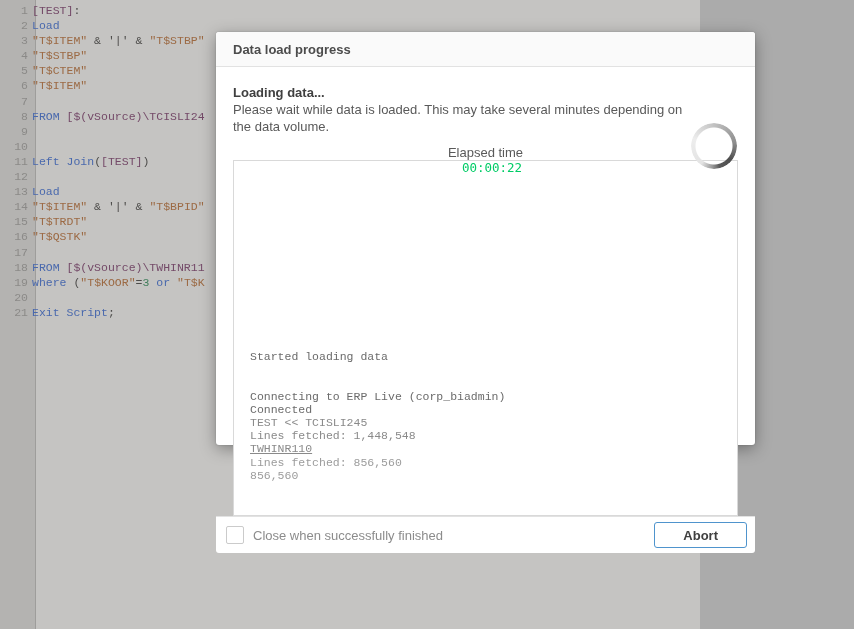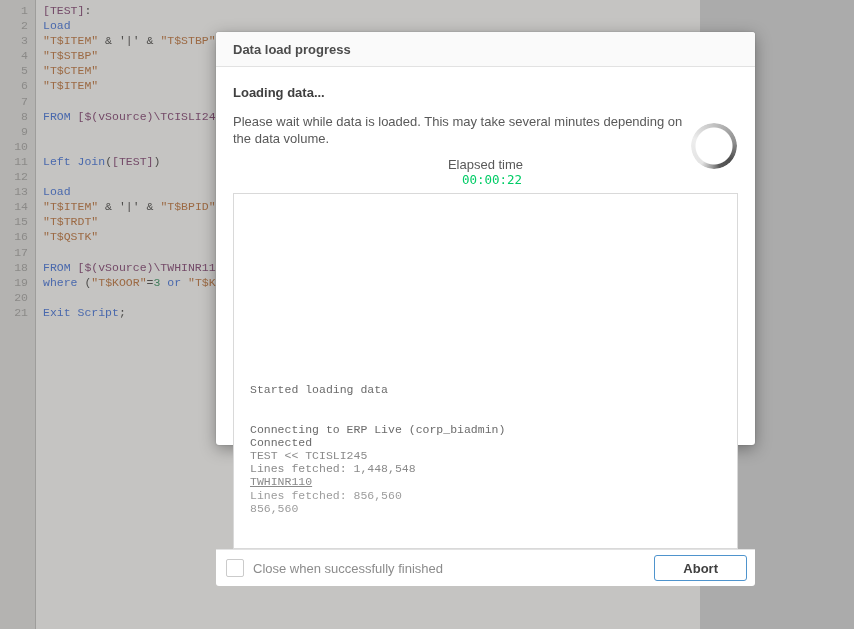--- a/index.html
+++ b/index.html
@@ -32,21 +32,21 @@
     font-size: 11.5px;
     line-height: 15.1px;
   }
   .code-line { position: relative; height: 15.1px; white-space: pre; }
   .line-no {
     position: absolute;
     left: 0; width: 28px;
     text-align: right;
     color: #8b8a88;
   }
-  .code-text { position: absolute; left: 43px; }
+  .code-text { position: absolute; left: 32px; }
 
   
   #dialog {
     position: absolute;
     left: 216px; top: 32px;
     width: 539px; height: 413px;
     background: #ffffff;
     border-radius: 3px;
     box-shadow: 0 4px 16px rgba(0,0,0,0.35), 0 0 2px rgba(0,0,0,0.2);
     display: flex;
@@ -69,21 +69,21 @@
   }
   .dialog-body {
     flex: 1;
     position: relative;
     padding: 18px 17px 0 17px;
   }
   .status-heading {
     font-size: 13px;
     font-weight: bold;
     color: #404040;
-    margin-bottom: 14px;
+    margin-bottom: 2px;
   }
   .status-message {
     width: 452px;
     font-size: 13px;
     line-height: 16.5px;
     color: #595959;
   }
   .spinner {
     position: absolute;
     top: 56px; right: 18px;
@@ -102,21 +102,20 @@
     align-items: center;
     flex-direction: column;
   }
   .elapsed-label { font-size: 13px; color: #595959; }
   .elapsed-value {
     margin-left: 13px;
     font-family: "DejaVu Sans Mono", monospace;
     font-size: 12.5px;
   }
   .log-box {
-    margin-top: 21px;
     width: 505px;
     height: 356px;
     border: 1px solid #d9d9d9;
     background: #ffffff;
     overflow: hidden;
     padding: 0 16px;
     font-family: "Liberation Mono", "DejaVu Sans Mono", monospace;
     font-size: 11.5px;
     line-height: 13.2px;
   }

